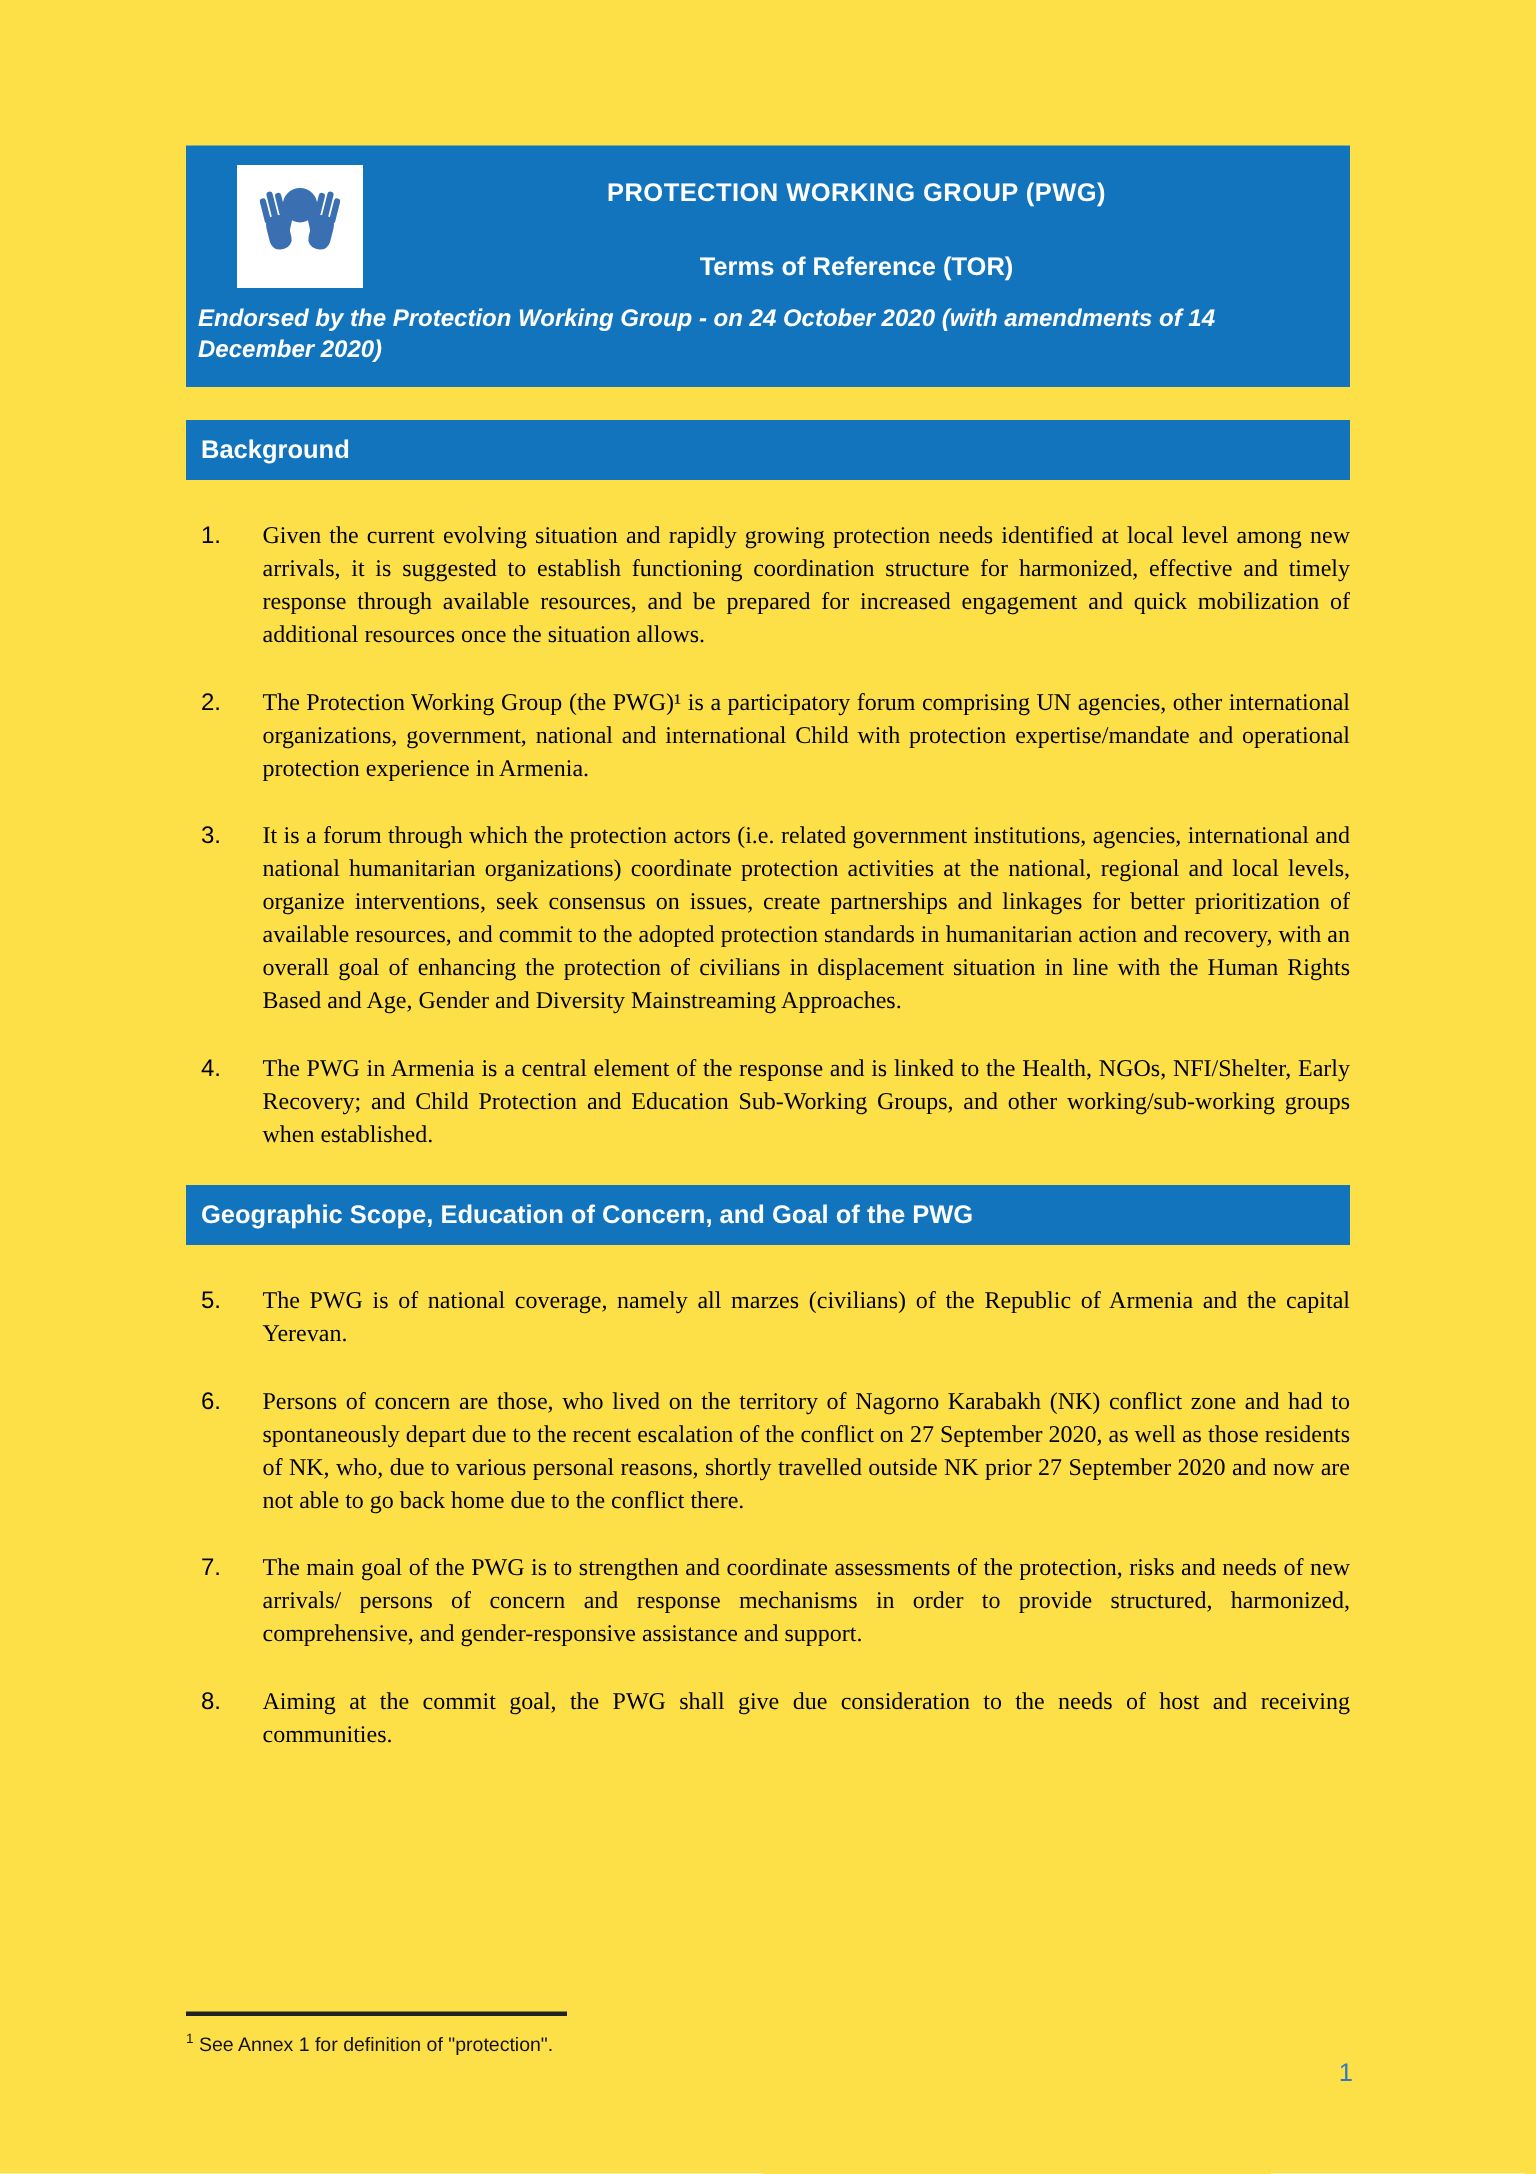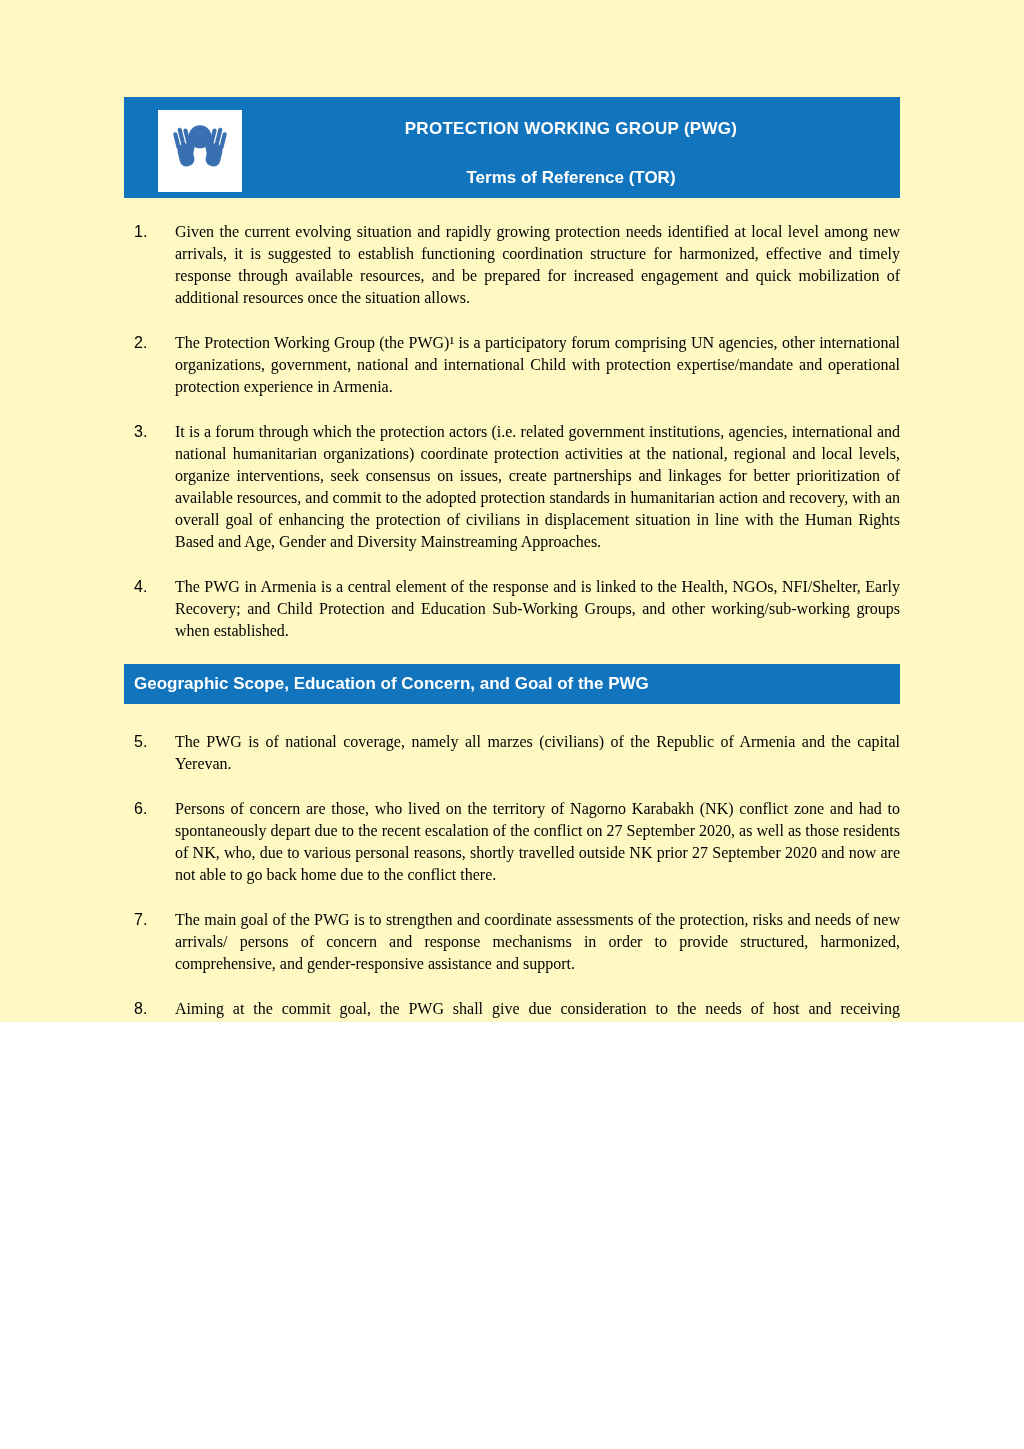--- a/index.html
+++ b/index.html
@@ -1,20 +1,20 @@
 <!DOCTYPE html>
 <html><head>
 <meta charset="utf-8">
 <style>
   html, body { margin: 0; padding: 0; background: #ffffff; }
   .page {
     position: relative;
     width: 1024px;
-    height: 1022px;
-    background: #fef9c3;
+    height: 1449px;
+    background: #fde047;
     font-family: "Liberation Sans", sans-serif;
     color: #000000;
     overflow: hidden;
   }
   .content {
     position: absolute;
     left: 124px;
     top: 97px;
     width: 776px;
   }
@@ -135,22 +135,24 @@
                 </g>
               </g>
             </svg>
           </div>
         </div>
         <div class="titles">
           <div class="title-main">PROTECTION WORKING GROUP (PWG)</div>
           <div class="title-sub">Terms of Reference (TOR)</div>
         </div>
       </div>
+      <div class="endorsement">Endorsed by the Protection Working Group - on 24 October 2020 (with amendments of 14 December 2020)</div>
     </div>
 
+    <div class="section-bar">Background</div>
 
     <div class="para">
       <span class="para-num">1.</span>
       <span class="para-text">Given the current evolving situation and rapidly growing protection needs identified at local level among new arrivals, it is suggested to establish functioning coordination structure for harmonized, effective and timely response through available resources, and be prepared for increased engagement and quick mobilization of additional resources once the situation allows.</span>
     </div>
     <div class="para">
       <span class="para-num">2.</span>
       <span class="para-text">The Protection Working Group (the PWG)¹ is a participatory forum comprising UN agencies, other international organizations, government, national and international Child with protection expertise/mandate and operational protection experience in Armenia.</span>
     </div>
     <div class="para">
@@ -176,15 +178,19 @@
       <span class="para-num">7.</span>
       <span class="para-text">The main goal of the PWG is to strengthen and coordinate assessments of the protection, risks and needs of new arrivals/ persons of concern and response mechanisms in order to provide structured, harmonized, comprehensive, and gender-responsive assistance and support.</span>
     </div>
     <div class="para">
       <span class="para-num">8.</span>
       <span class="para-text">Aiming at the commit goal, the PWG shall give due consideration to the needs of host and receiving communities.</span>
     </div>
 
   </div>
 
+  <div class="footnote-block">
+    <div class="footnote-rule"></div>
+    <div class="footnote-text"><sup>1</sup><span> See Annex 1 for definition of "protection".</span></div>
+  </div>
 
   <div class="page-number">1</div>
 </div>
 
 </body></html>

